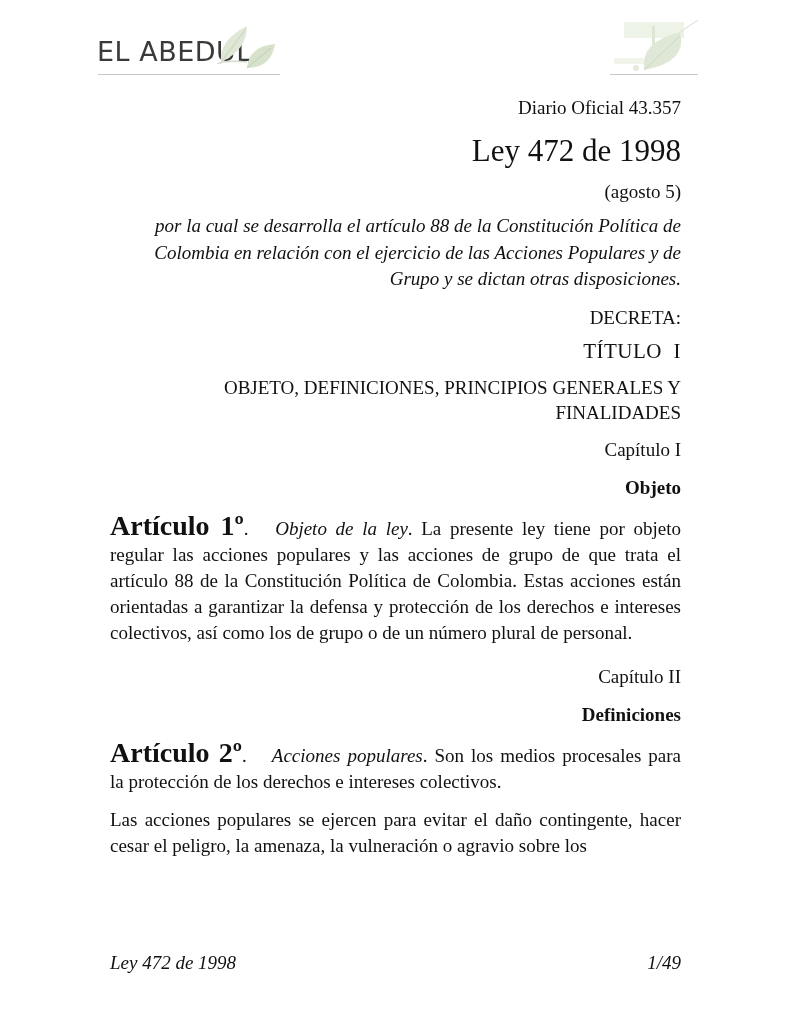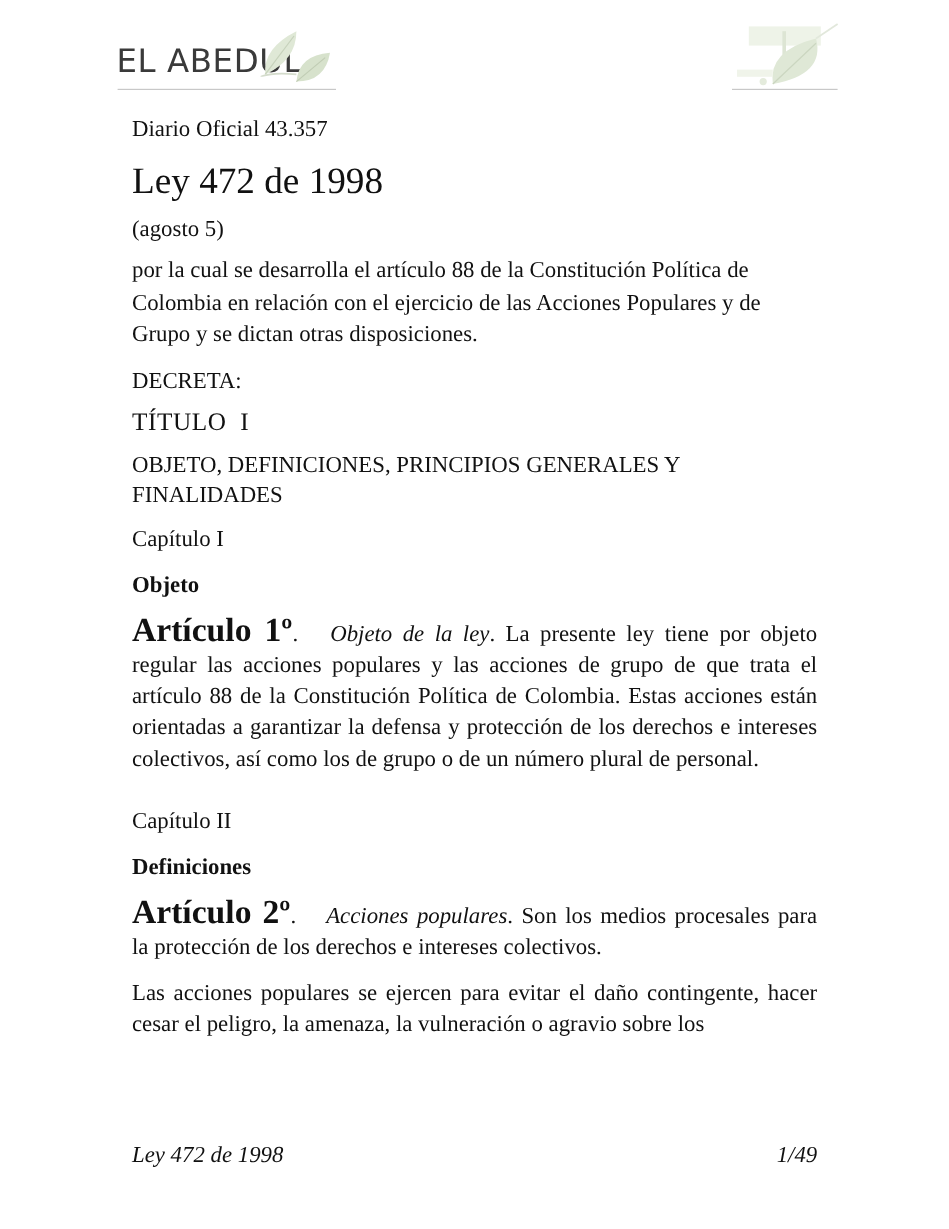--- a/index.html
+++ b/index.html
@@ -8,25 +8,25 @@
   .header-left { position: absolute; left: 95px; top: 18px; width: 186px; height: 60px; }
   .logo-text { position: absolute; left: 2px; top: 18px; font-family: "DejaVu Sans", sans-serif;
                font-size: 27px; color: #3a3a3a; letter-spacing: 0.5px; }
   .leaf1 { position: absolute; left: 122px; top: 6px; }
   .leaf2 { position: absolute; left: 150px; top: 22px; }
   .rule-left { position: absolute; left: 98px; top: 74px; width: 182px; height: 1px; background: #c8c8c8; }
   .header-right { position: absolute; left: 614px; top: 18px; width: 86px; height: 58px; }
   .rule-right { position: absolute; left: 610px; top: 74px; width: 88px; height: 1px; background: #c8c8c8; }
 
   .content { position: absolute; left: 110px; top: 95px; width: 571px; }
-  .center { text-align: left; }
+  .center { text-align: right; }
   .diario { font-size: 19px; margin: 0; line-height: 26px; }
   .ley-title { font-size: 31px; margin: 10px 0 0 0; line-height: 40px; }
   .fecha { font-size: 19px; margin: 8px 0 0 0; line-height: 26px; }
-  .subtitle { font-size: 19px; margin: 8px 0 0 0; line-height: 26.5px; }
+  .subtitle { font-size: 19px; font-style: italic; margin: 8px 0 0 0; line-height: 26.5px; }
   .congreso { font-size: 20px; margin: 16px 0 0 0; line-height: 26px; }
   .decreta { font-size: 19px; margin: 12px 0 0 0; line-height: 26px; }
   .titulo { font-size: 21px; margin: 6px 0 0 0; line-height: 28px; letter-spacing: 0.5px; }
   .titulo-name { font-size: 19px; margin: 10px 0 0 0; line-height: 25px; }
   .capitulo { font-size: 19px; margin: 12px 0 0 0; line-height: 26px; }
   .cap-name { font-size: 19px; font-weight: bold; margin: 12px 0 0 0; line-height: 26px; }
   .para { font-size: 19px; text-align: justify; margin: 12px 0 0 0; line-height: 26px; }
   .art-label { font-weight: bold; font-size: 28px; }
   .art-name { font-style: italic; margin-left: 18px; }
   .footer { position: absolute; left: 110px; top: 952px; width: 571px; font-size: 19px;
@@ -68,21 +68,21 @@
   <p class="center fecha">(agosto 5)</p>
   <p class="center subtitle">por la cual se desarrolla el artículo 88 de la Constitución Política de Colombia en relación con el ejercicio de las Acciones Populares y de Grupo y se dictan otras disposiciones.</p>
   <p class="center decreta">DECRETA:</p>
   <p class="center titulo" style="white-space:pre">TÍTULO  I</p>
   <p class="center titulo-name">OBJETO, DEFINICIONES, PRINCIPIOS GENERALES Y FINALIDADES</p>
 
   <p class="center capitulo">Capítulo I</p>
   <p class="center cap-name">Objeto</p>
   <p class="para"><span class="art-label">Artículo 1º</span>. <span class="art-name">Objeto de la ley</span>.<span> La presente ley tiene por objeto regular las acciones populares y las acciones de grupo de que trata el artículo 88 de la Constitución Política de Colombia. Estas acciones están orientadas a garantizar la defensa y protección de los derechos e intereses colectivos, así como los de grupo o de un número plural de personal.</span></p>
 
-  <p class="center capitulo" style="margin-top:26px">Capítulo II</p>
+  <p class="center capitulo" style="margin-top:18px">Capítulo II</p>
   <p class="center cap-name">Definiciones</p>
   <p class="para"><span class="art-label">Artículo 2º</span>. <span class="art-name">Acciones populares</span>.<span> Son los medios procesales para la protección de los derechos e intereses colectivos.</span></p>
   <p class="para">Las acciones populares se ejercen para evitar el daño contingente, hacer cesar el peligro, la amenaza, la vulneración o agravio sobre los</p>
 </div>
 
 <div class="footer">
   <span>Ley 472 de 1998</span>
   <span>1/49</span>
 </div>
 

